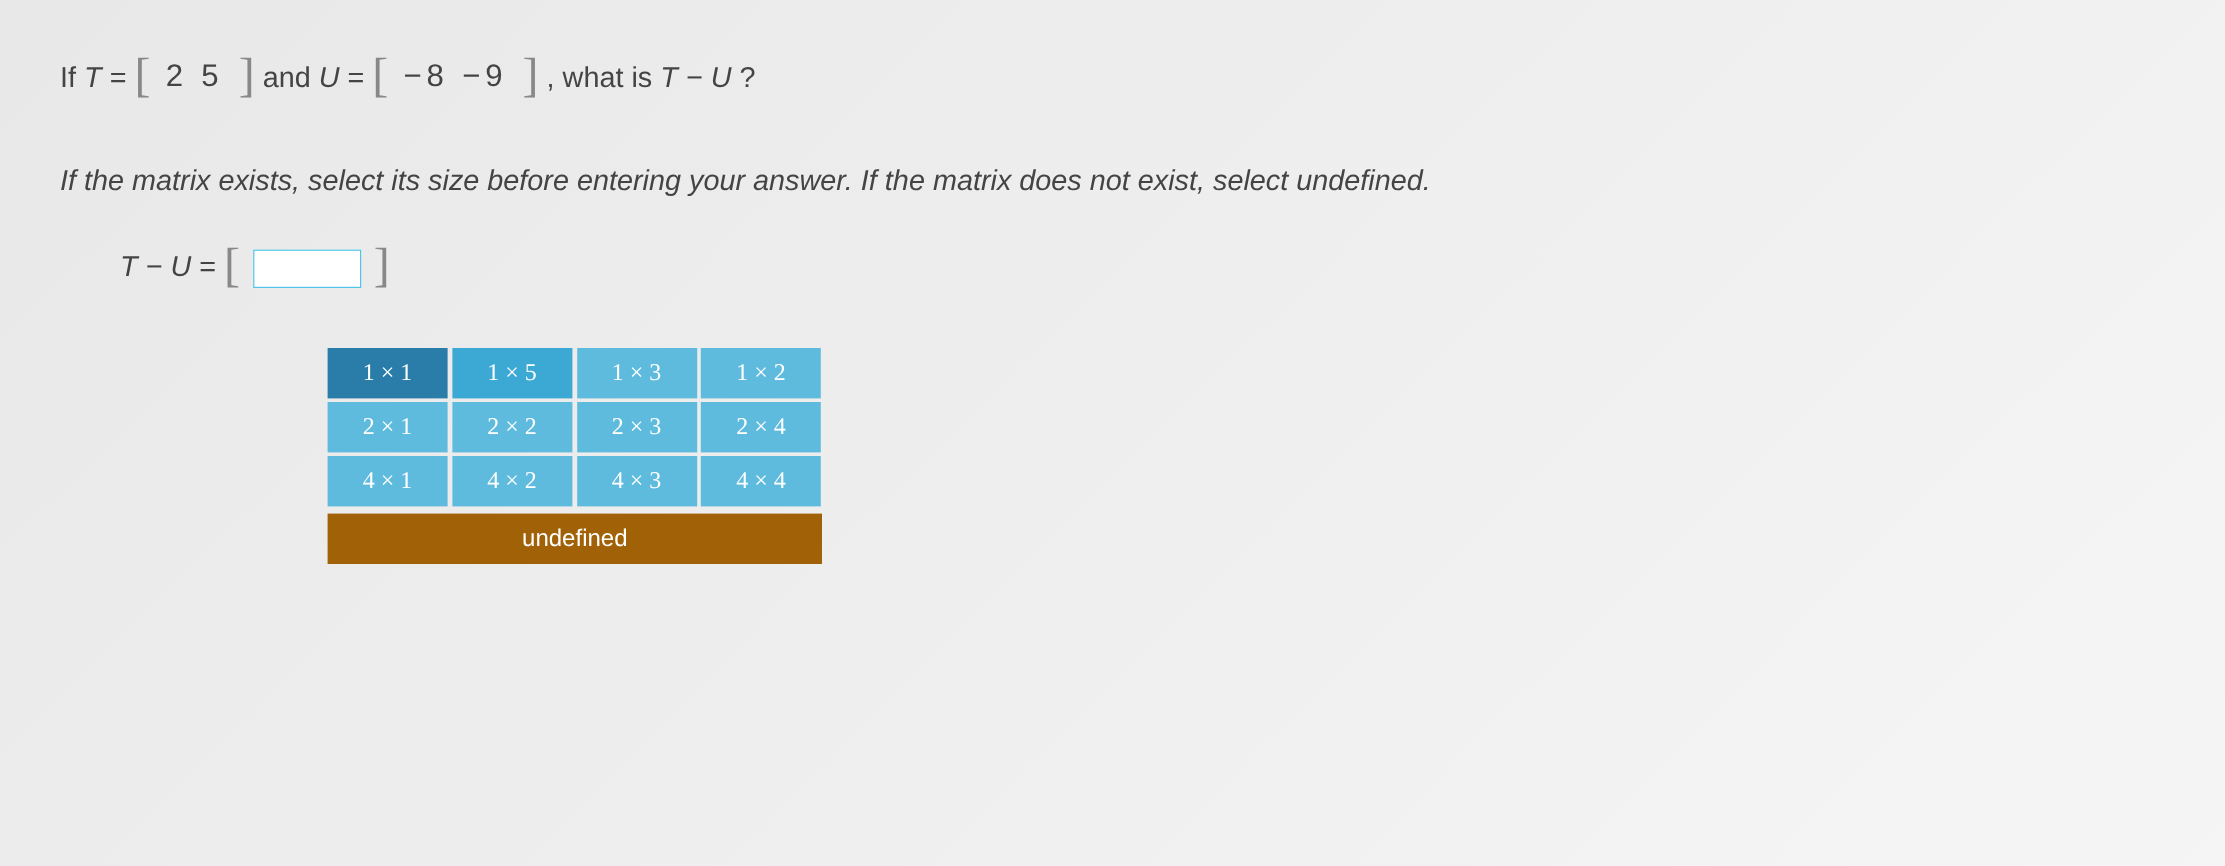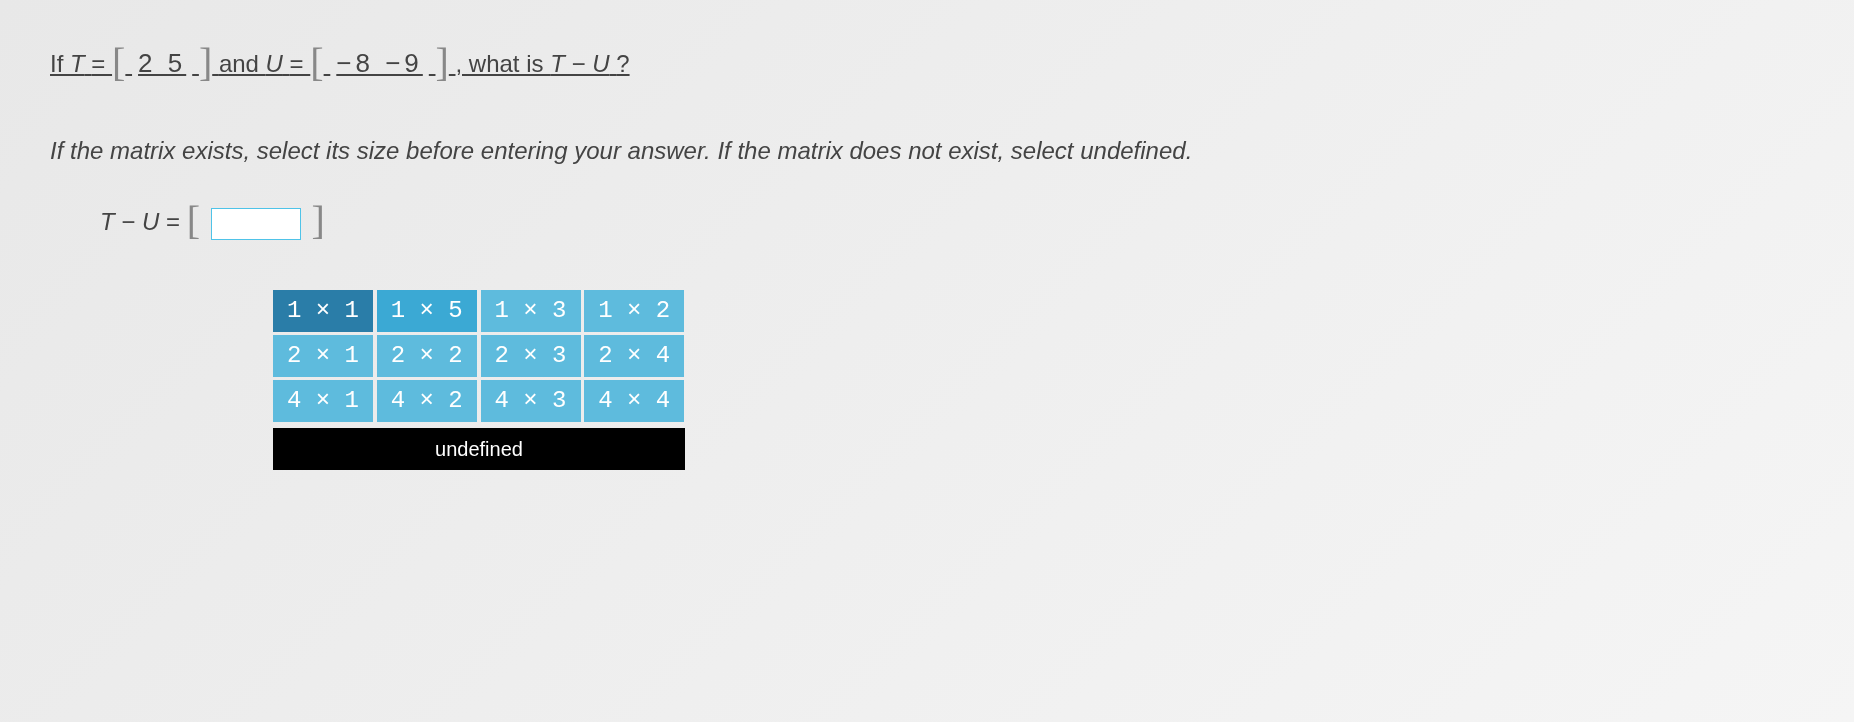--- a/index.html
+++ b/index.html
@@ -11,21 +11,20 @@
       font-family: Verdana, Geneva, sans-serif;
       background: linear-gradient(135deg, #e8e8e8 0%, #f5f5f5 100%);
       padding: 30px 50px;
       color: #444;
       font-size: 24px;
       min-height: 722px;
     }
     .question-line {
       margin-bottom: 30px;
       line-height: 1.8;
-      text-decoration: underline;
     }
     .italic {
       font-style: italic;
     }
     .bracket {
       font-family: 'Times New Roman', serif;
       font-size: 40px;
       color: #888;
       vertical-align: middle;
       display: inline-block;
@@ -65,38 +64,38 @@
       padding: 0;
     }
     .size-btn {
       display: inline-block;
       width: 100px;
       height: 42px;
       line-height: 42px;
       text-align: center;
       background: #3ba9d4;
       color: #fff;
-      font-size: 24px;
+      font-size: 20px;
       cursor: pointer;
       border: none;
-      font-family: Liberation Mono, monospace;
+      font-family: Liberation Serif, serif;
     }
     .size-btn.selected {
       background: #2a7da8;
     }
     .size-btn.light {
       background: #5ebbdd;
     }
     .undefined-btn {
       display: block;
       width: 412px;
       height: 42px;
       line-height: 42px;
       text-align: center;
-      background: #000000;
+      background: #a16207;
       color: #fff;
       font-size: 20px;
       cursor: pointer;
       border: none;
       font-family: inherit;
       margin-top: 3px;
     }
   </style>
 </head>
 <body>

